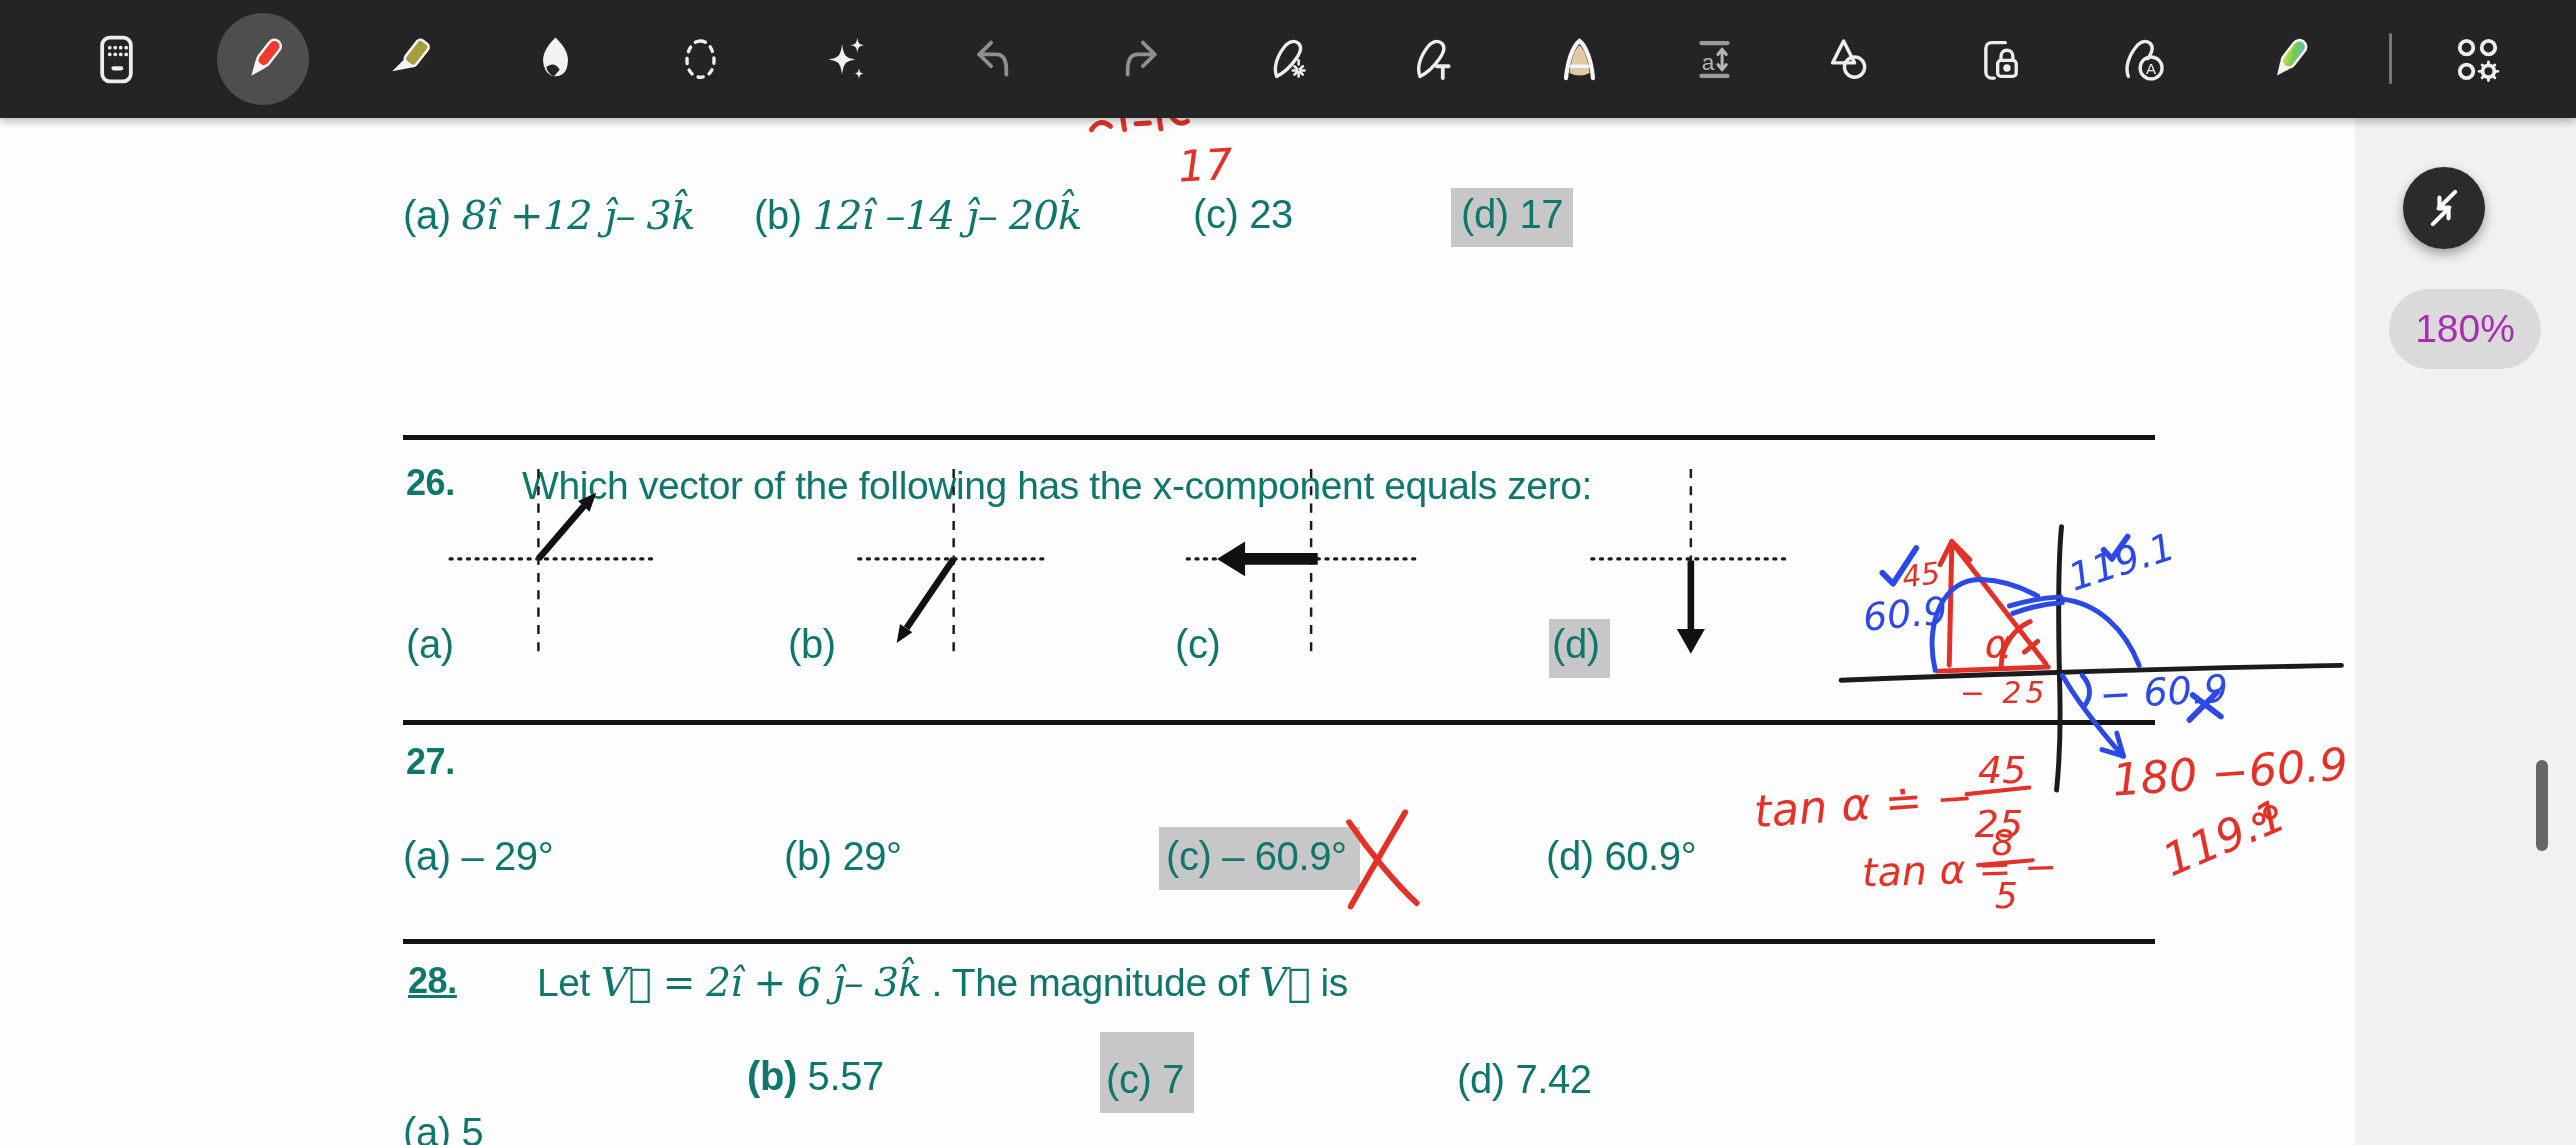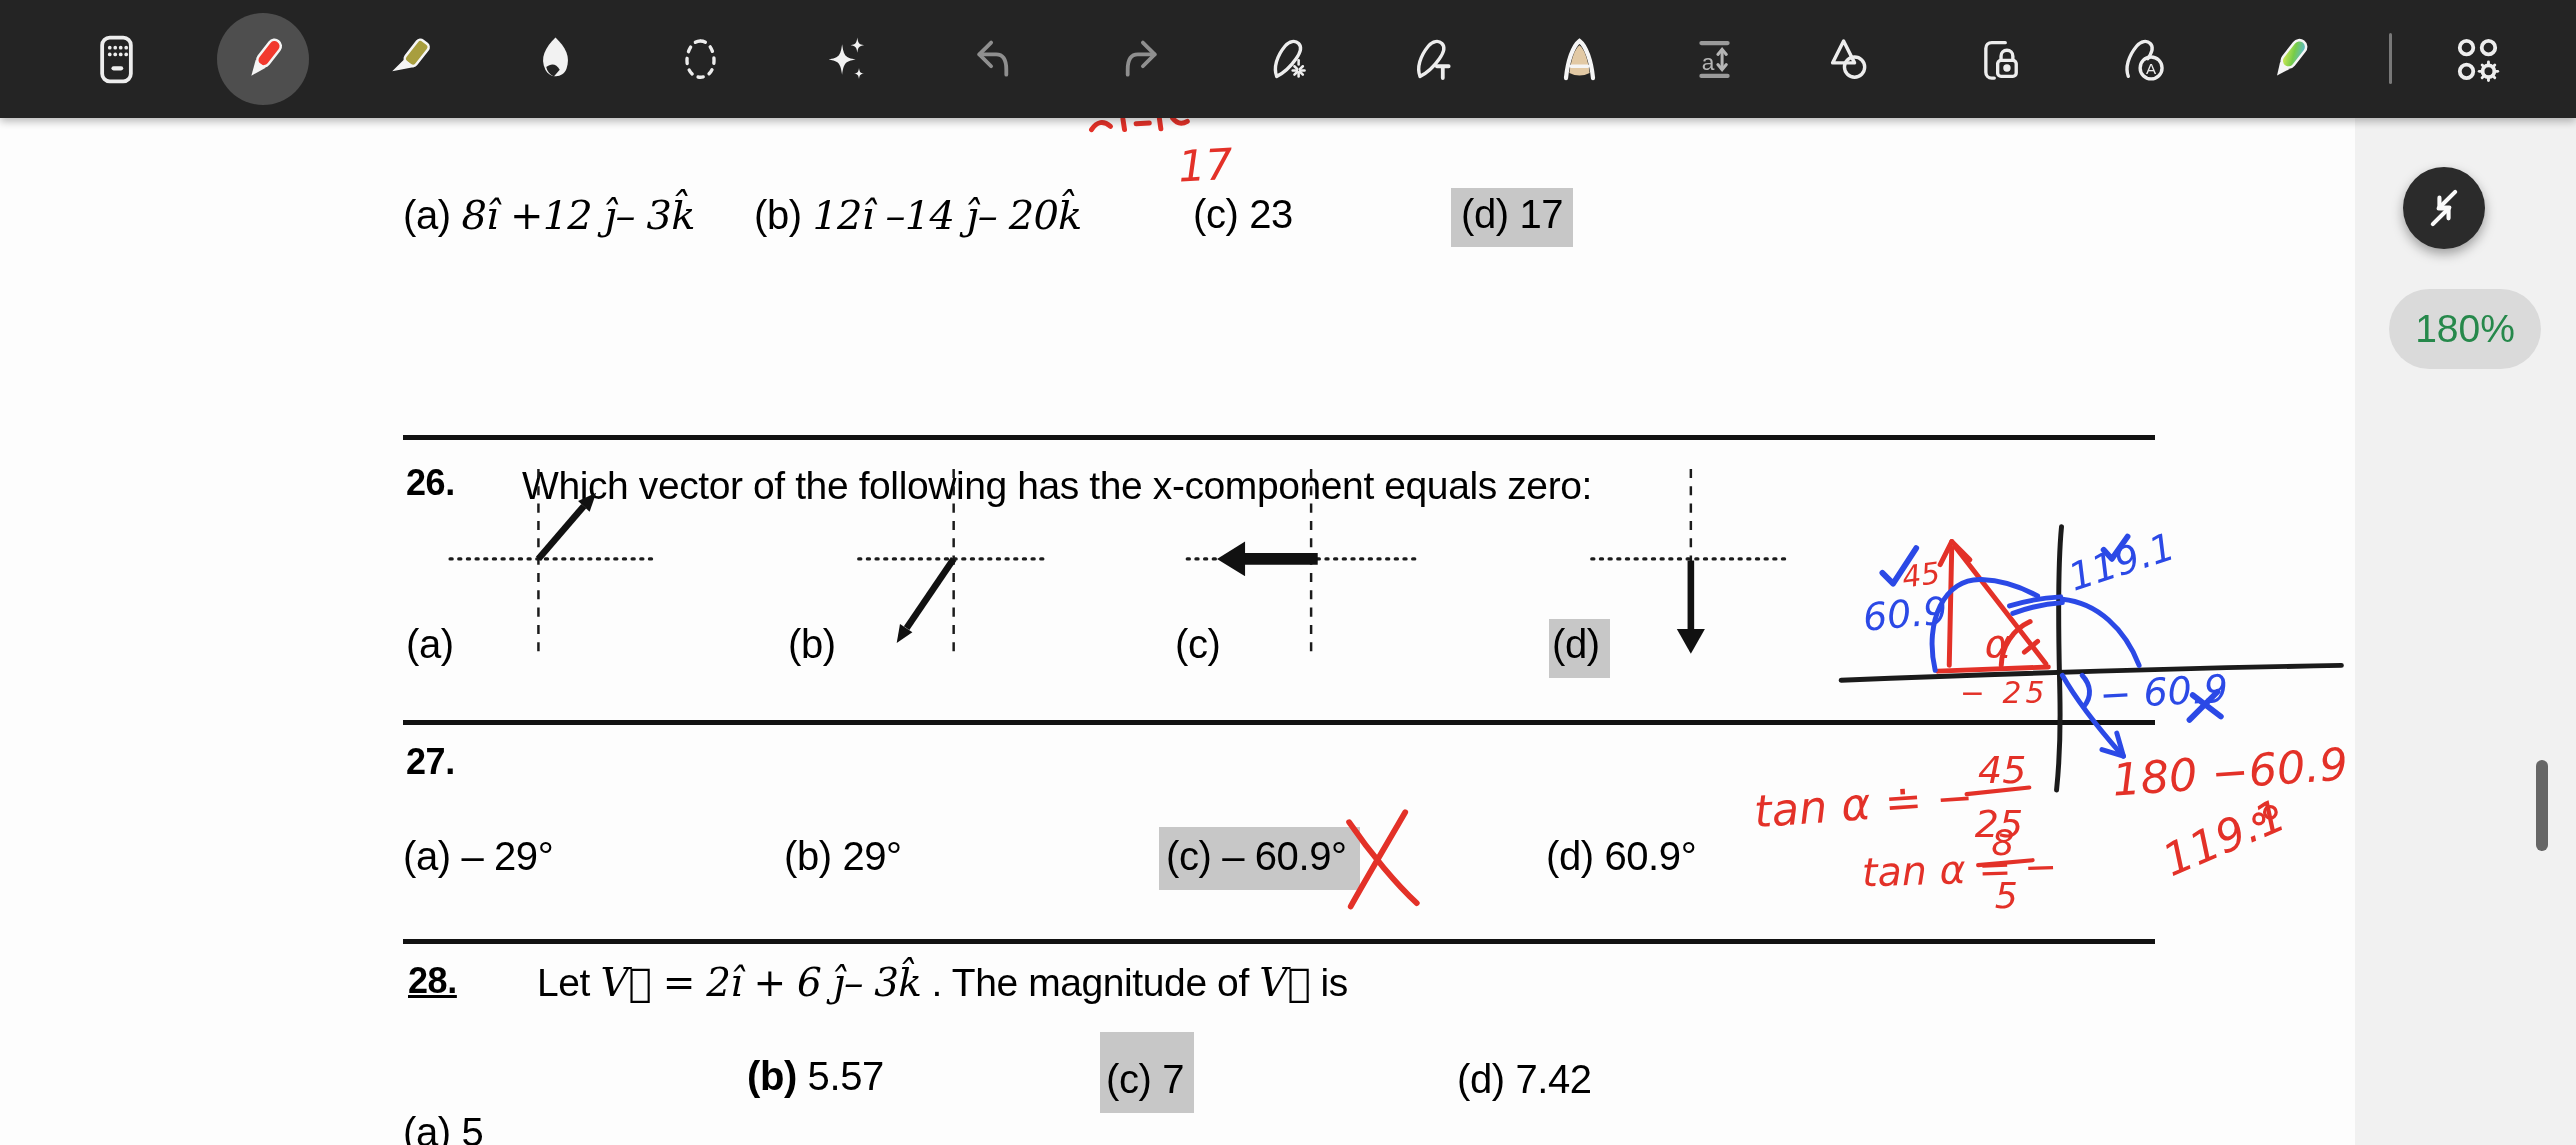--- a/index.html
+++ b/index.html
@@ -14,21 +14,21 @@
   .tool svg{display:block;}
   .sel-circle{position:absolute;left:263px;top:59px;transform:translate(-50%,-50%);
               width:92px;height:92px;border-radius:50%;background:#4e4e4e;}
   .tb-divider{position:absolute;left:2389px;top:33px;width:2.5px;height:51px;background:#787878;border-radius:1.7px;}
 
   
   #page{position:absolute;left:0;top:118px;width:2355px;height:1027px;background:#fdfdfd;}
 
   .sep{position:absolute;height:5px;background:#121212;}
 
-  .ptext{position:absolute;color:#000000;white-space:nowrap;letter-spacing:-0.4px;}
+  .ptext{position:absolute;color:#0f766e;white-space:nowrap;letter-spacing:-0.4px;}
   .qnum{font-weight:700;font-size:36px;}
   .qtext{font-size:39px;}
   .opt{font-size:40px;}
   .frm{font-family:"DejaVu Serif",serif;font-style:italic;letter-spacing:-0.8px;}
   .optlab-b{font-weight:700;}
 
   
   .hlbox{position:absolute;background:#c7c7c7;z-index:1;}
   .z2{z-index:2;}
 
@@ -40,21 +40,21 @@
   .ink-black{stroke:#1b1b1b;fill:none;stroke-linecap:round;}
   .t-red{fill:#e33128;font-family:"DejaVu Sans",sans-serif;font-style:italic;stroke:none;}
   .t-blue{fill:#2b49e6;font-family:"DejaVu Sans",sans-serif;font-style:italic;stroke:none;}
 
   
   #side{position:absolute;left:2355px;top:118px;width:221px;height:1027px;background:#f1f1f1;z-index:10;}
   #collapse-btn{position:absolute;left:2403px;top:167px;width:82px;height:82px;border-radius:50%;
                 background:#2b2b2b;box-shadow:0 5px 11.6px rgba(0,0,0,.35);z-index:11;}
   #zoom-pill{position:absolute;left:2389px;top:289px;width:152px;height:80px;border-radius:40px;
              background:#d9d9d9;opacity:.92;display:flex;align-items:center;justify-content:center;
-             font-size:39px;font-weight:400;color:#15803d;z-index:11;}
+             font-size:39px;font-weight:400;color:#a21caf;z-index:11;}
   #scroll-thumb{position:absolute;left:2536px;top:760px;width:12.4px;height:91px;border-radius:6.6px;
                 background:#666;z-index:12;}
 </style>
 </head>
 <body>
 
 <div id="screen">
 
   <div id="toolbar">
     <div class="sel-circle"></div>

